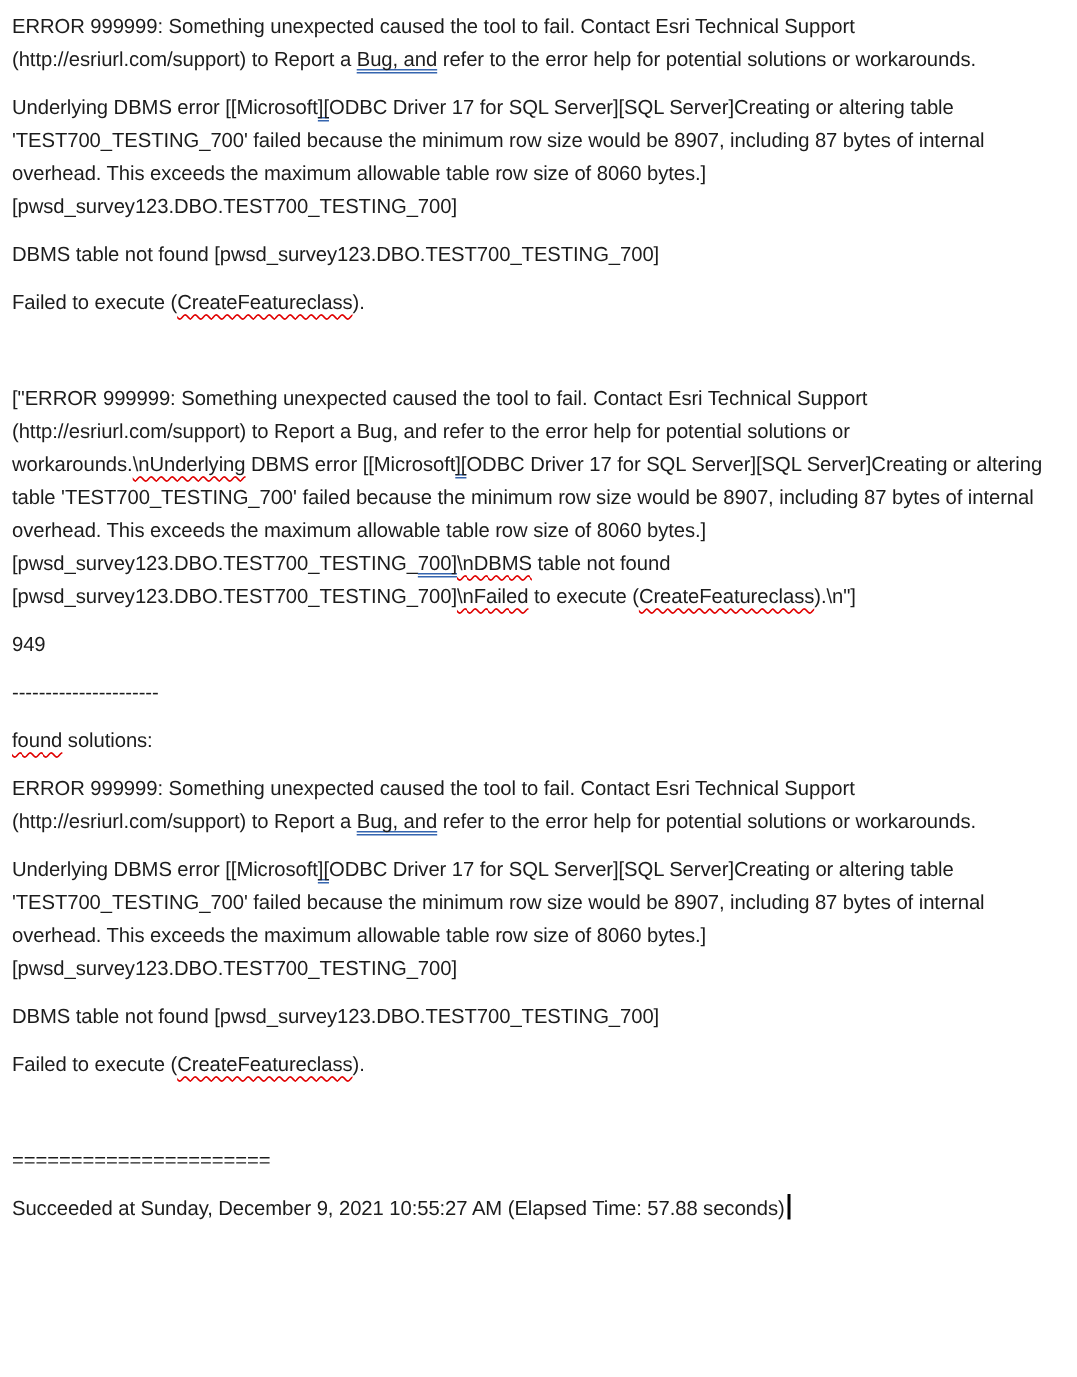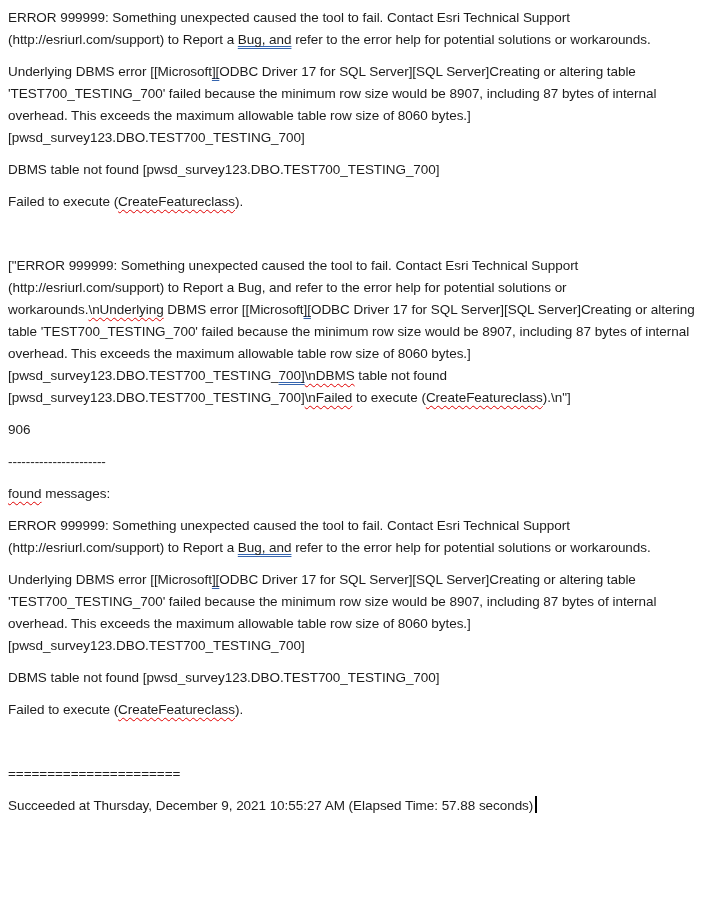--- a/index.html
+++ b/index.html
@@ -55,24 +55,24 @@
 <body>
 
 <main class="page">
   <div class="doc">
       <p class="para"><span>ERROR 999999: Something unexpected caused the tool to fail. Contact Esri Technical Support (http://esriurl.com/support) to Report a </span><span class="mark-grammar">Bug, and</span><span> refer to the error help for potential solutions or workarounds.</span></p>
       <p class="para"><span>Underlying DBMS error [[Microsoft</span><span class="mark-grammar">][</span><span>ODBC Driver 17 for SQL Server][SQL Server]Creating or altering table 'TEST700_TESTING_700' failed because the minimum row size would be 8907, including 87 bytes of internal overhead. This exceeds the maximum allowable table row size of 8060 bytes.] [pwsd_survey123.DBO.TEST700_TESTING_700]</span></p>
       <p class="para"><span>DBMS table not found [pwsd_survey123.DBO.TEST700_TESTING_700]</span></p>
       <p class="para"><span>Failed to execute (</span><span class="mark-spell">CreateFeatureclass</span><span>).</span></p>
       <p class="para empty">&nbsp;</p>
       <p class="para"><span>["ERROR 999999: Something unexpected caused the tool to fail. Contact Esri Technical Support (http://esriurl.com/support) to Report a Bug, and refer to the error help for potential solutions or workarounds.</span><span class="mark-spell">\nUnderlying</span><span> DBMS error [[Microsoft</span><span class="mark-grammar">][</span><span>ODBC Driver 17 for SQL Server][SQL Server]Creating or altering table 'TEST700_TESTING_700' failed because the minimum row size would be 8907, including 87 bytes of internal overhead. This exceeds the maximum allowable table row size of 8060 bytes.] [pwsd_survey123.DBO.TEST700_TESTING_</span><span class="mark-grammar">700]</span><span class="mark-spell">\nDBMS</span><span> table not found [pwsd_survey123.DBO.TEST700_TESTING_700]</span><span class="mark-spell">\nFailed</span><span> to execute (</span><span class="mark-spell">CreateFeatureclass</span><span>).\n"]</span></p>
-      <p class="para"><span>906</span></p>
+      <p class="para"><span>949</span></p>
       <p class="para"><span>----------------------</span></p>
-      <p class="para"><span class="mark-spell">found</span><span> messages:</span></p>
+      <p class="para"><span class="mark-spell">found</span><span> solutions:</span></p>
       <p class="para"><span>ERROR 999999: Something unexpected caused the tool to fail. Contact Esri Technical Support (http://esriurl.com/support) to Report a </span><span class="mark-grammar">Bug, and</span><span> refer to the error help for potential solutions or workarounds.</span></p>
       <p class="para"><span>Underlying DBMS error [[Microsoft</span><span class="mark-grammar">][</span><span>ODBC Driver 17 for SQL Server][SQL Server]Creating or altering table 'TEST700_TESTING_700' failed because the minimum row size would be 8907, including 87 bytes of internal overhead. This exceeds the maximum allowable table row size of 8060 bytes.] [pwsd_survey123.DBO.TEST700_TESTING_700]</span></p>
       <p class="para"><span>DBMS table not found [pwsd_survey123.DBO.TEST700_TESTING_700]</span></p>
       <p class="para"><span>Failed to execute (</span><span class="mark-spell">CreateFeatureclass</span><span>).</span></p>
       <p class="para empty">&nbsp;</p>
       <p class="para"><span>======================</span></p>
-      <p class="para"><span>Succeeded at Thursday, December 9, 2021 10:55:27 AM (Elapsed Time: 57.88 seconds)</span><span class="caret"></span></p>
+      <p class="para"><span>Succeeded at Sunday, December 9, 2021 10:55:27 AM (Elapsed Time: 57.88 seconds)</span><span class="caret"></span></p>
     </div>
 </main>
 
 </body></html>

